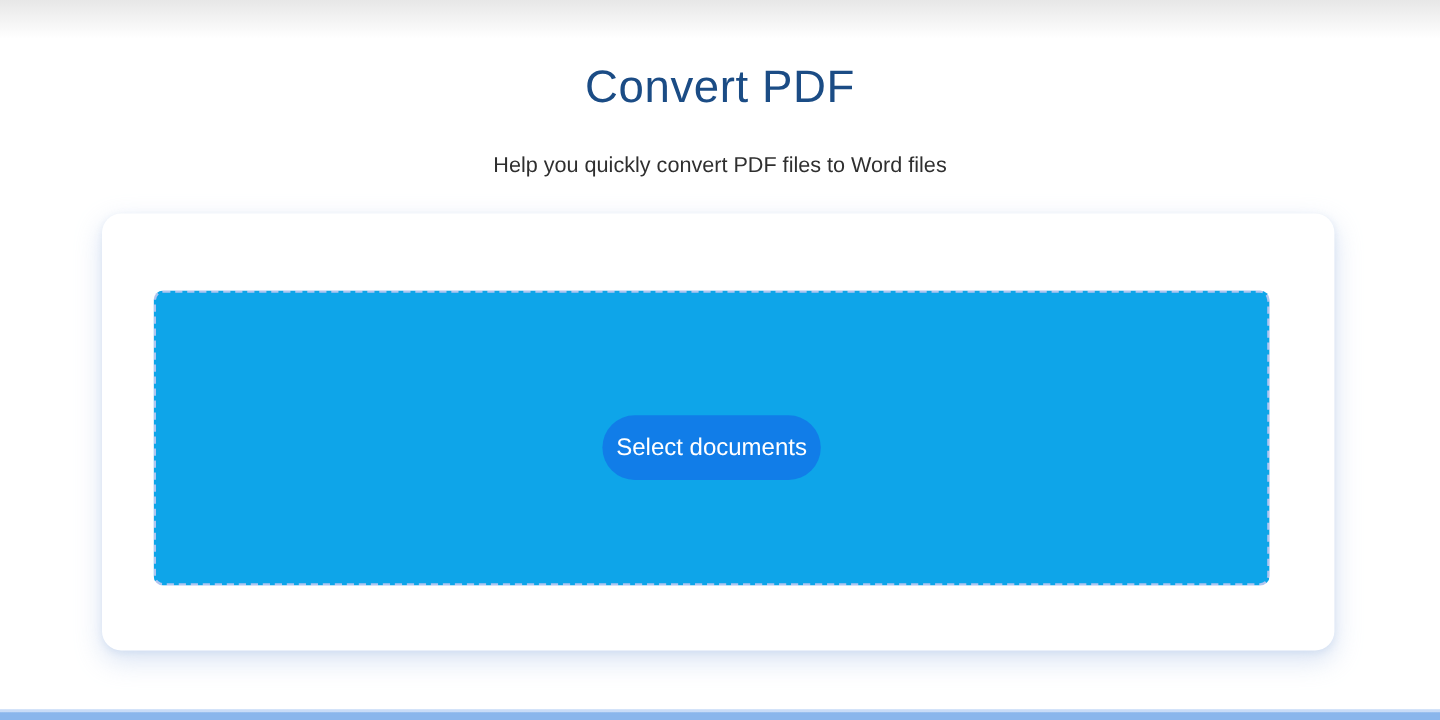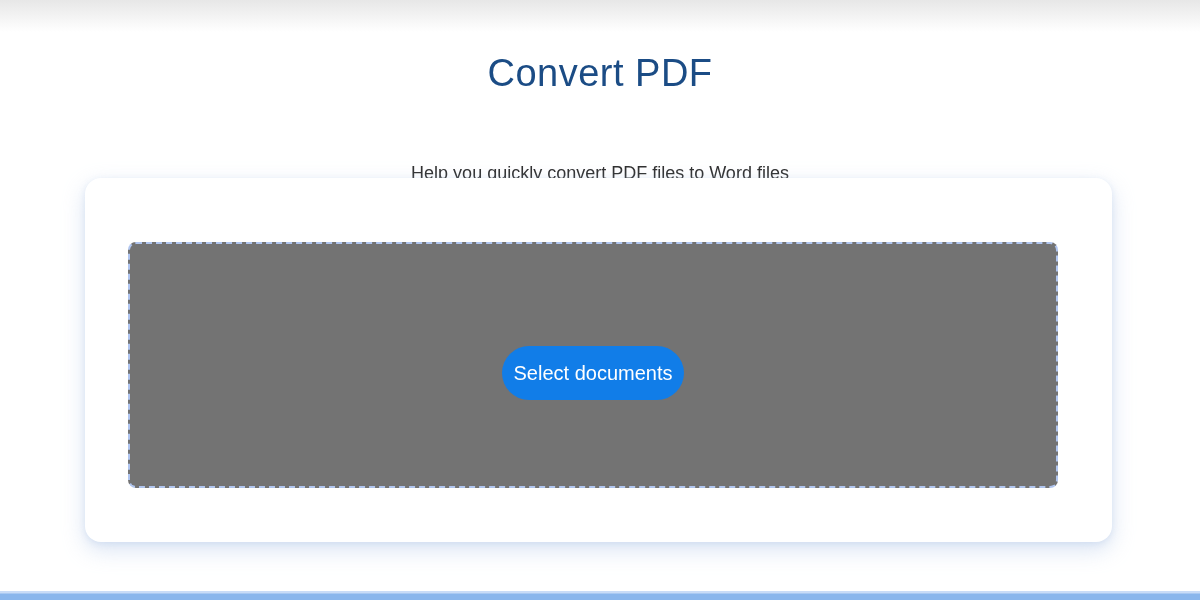--- a/index.html
+++ b/index.html
@@ -29,33 +29,32 @@
     text-align:center;
     font-size:38px;line-height:1.1;font-weight:400;
     color:var(--title);
     letter-spacing:0.5px;
   }
   .page-subtitle{
     position:absolute;left:0;top:126px;width:1200px;
     text-align:center;
     font-size:18px;line-height:1.3;font-weight:400;
     color:var(--subtitle);
-    margin-top:36px;
   }
   .upload-card{
     position:absolute;left:85px;top:178px;width:1027px;height:364px;
     background:#ffffff;
     border-radius:16px;
     box-shadow:0 8px 22px var(--card-shadow),0 2px 6px rgba(173,196,230,.30);
   }
   .dropzone{
     position:absolute;left:43px;top:64px;width:930px;height:246px;
     border:2px dashed var(--dashed-border);
     border-radius:8px;
-    background:#737373;
+    background:#0ea5e9;
     cursor:pointer;
   }
   .select-button{
     position:absolute;left:50%;top:102px;transform:translateX(-50%);
     width:182px;height:54px;
     background:var(--button-bg);
     color:var(--button-text);
     border:none;border-radius:27px;
     font-family:"Liberation Sans","DejaVu Sans",sans-serif;
     font-size:20px;font-weight:400;

